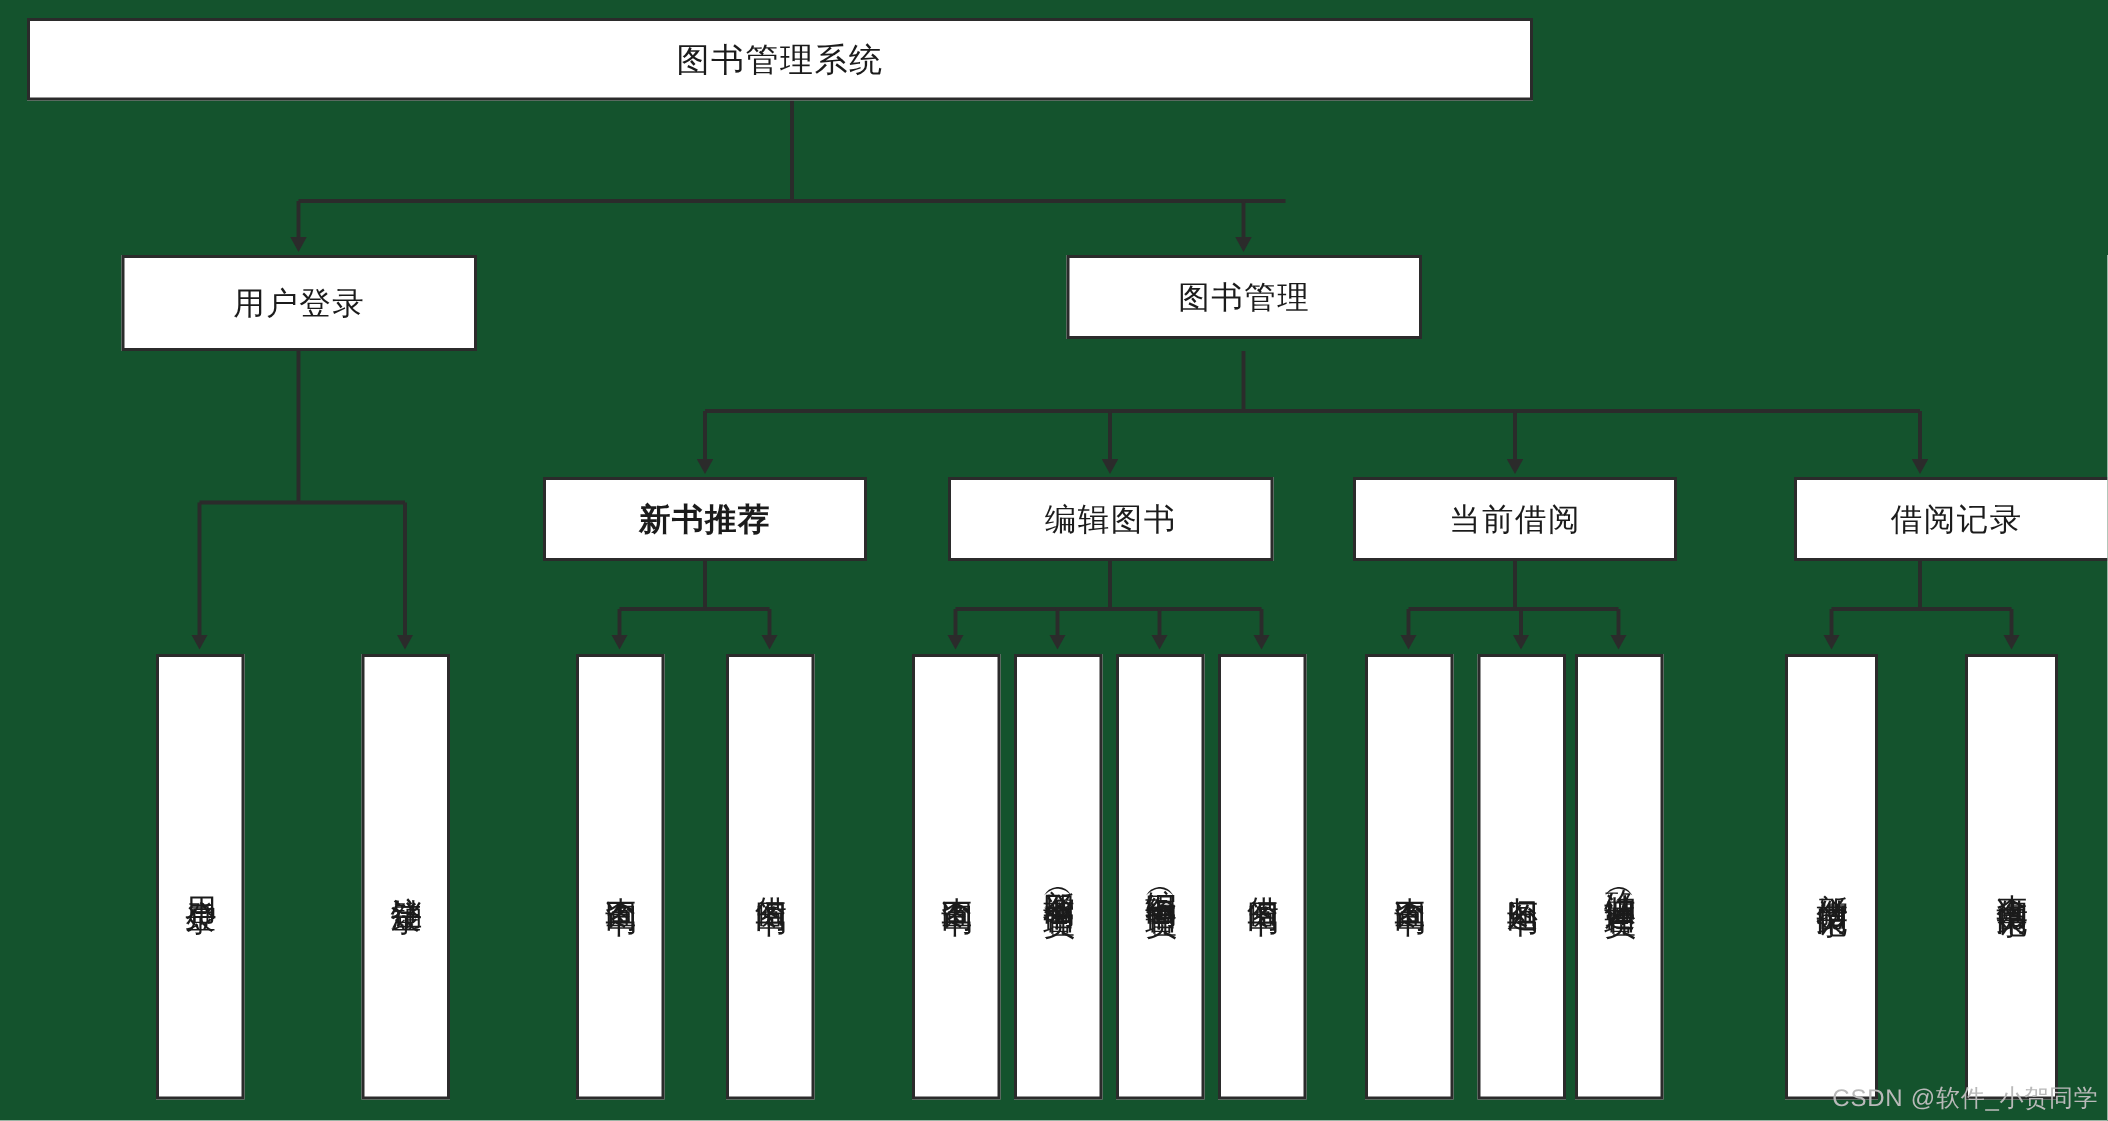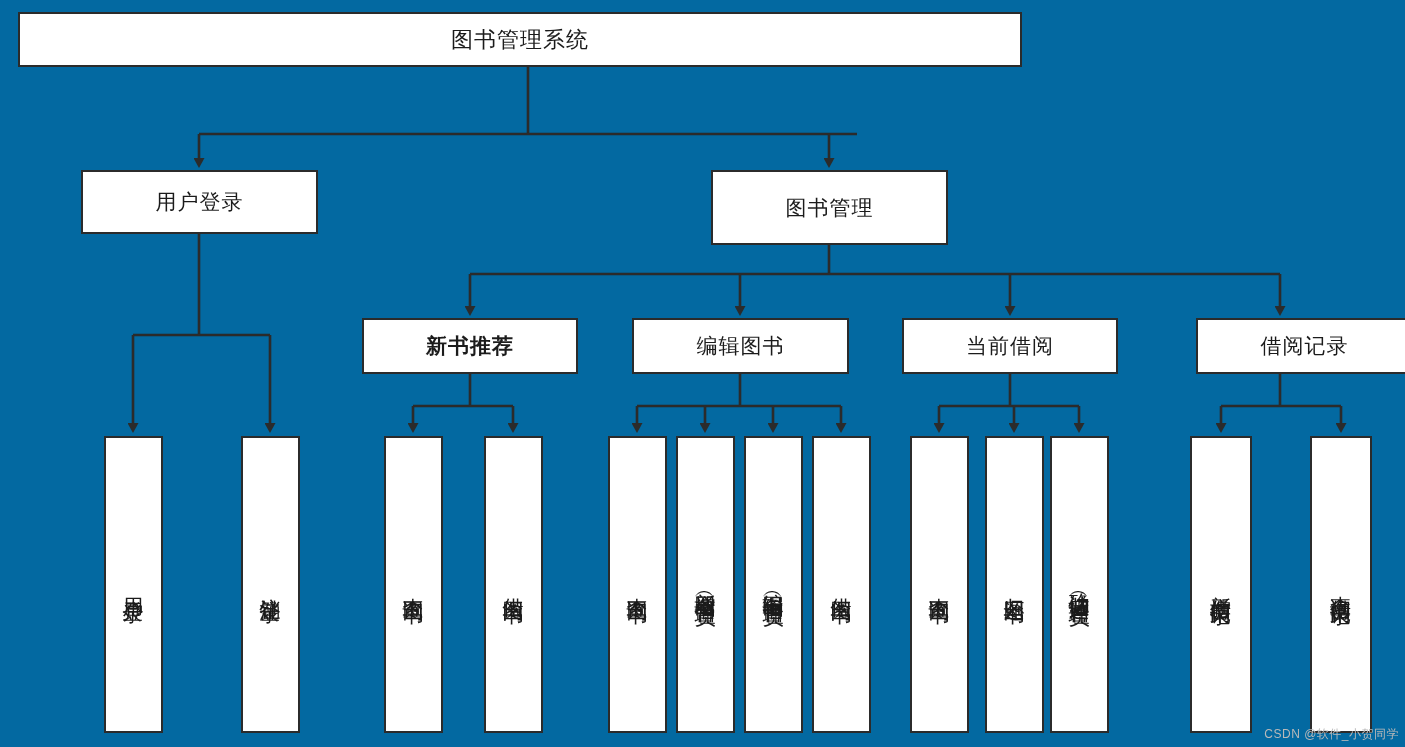--- a/index.html
+++ b/index.html
@@ -7,21 +7,21 @@
     padding: 0;
     background: #ffffff;
   }
   body {
     font-family: "Liberation Sans", "DejaVu Sans", sans-serif;
   }
   #canvas {
     position: relative;
     width: 1405px;
     height: 747px;
-    background: #0369a1;
+    background: #14532d;
     overflow: hidden;
   }
   svg.edges {
     position: absolute;
     left: 0;
     top: 0;
     width: 1405px;
     height: 747px;
     pointer-events: none;
   }
@@ -53,21 +53,21 @@
     display: block;
     text-align: center;
   }
   .node.root {
     font-size: 22px;
   }
   .watermark {
     position: absolute;
     right: 6px;
     bottom: 4px;
-    font-size: 12px;
+    font-size: 16px;
     color: #b9b9b9;
     white-space: nowrap;
     letter-spacing: 0.5px;
   }
 </style>
 </head>
 <body>
 
 <div id="canvas">
 
@@ -121,21 +121,21 @@
     </g>
   </svg>
 
   <div class="node h root" style="left: 18px; top: 12px; width: 1004px; height: 55px;">
     <span>图书管理系统</span>
   </div>
 
   <div class="node h" style="left: 81px; top: 170px; width: 237px; height: 64px;">
     <span>用户登录</span>
   </div>
-  <div class="node h" style="left: 711px; top: 170px; width: 237px; height: 75px;">
+  <div class="node h" style="left: 711px; top: 170px; width: 237px; height: 56px;">
     <span>图书管理</span>
   </div>
 
   <div class="node h" style="left: 362px; top: 318px; width: 216px; height: 56px; font-weight: bold;">
     <span>新书推荐</span>
   </div>
   <div class="node h" style="left: 632px; top: 318px; width: 217px; height: 56px;">
     <span>编辑图书</span>
   </div>
   <div class="node h" style="left: 902px; top: 318px; width: 216px; height: 56px;">

